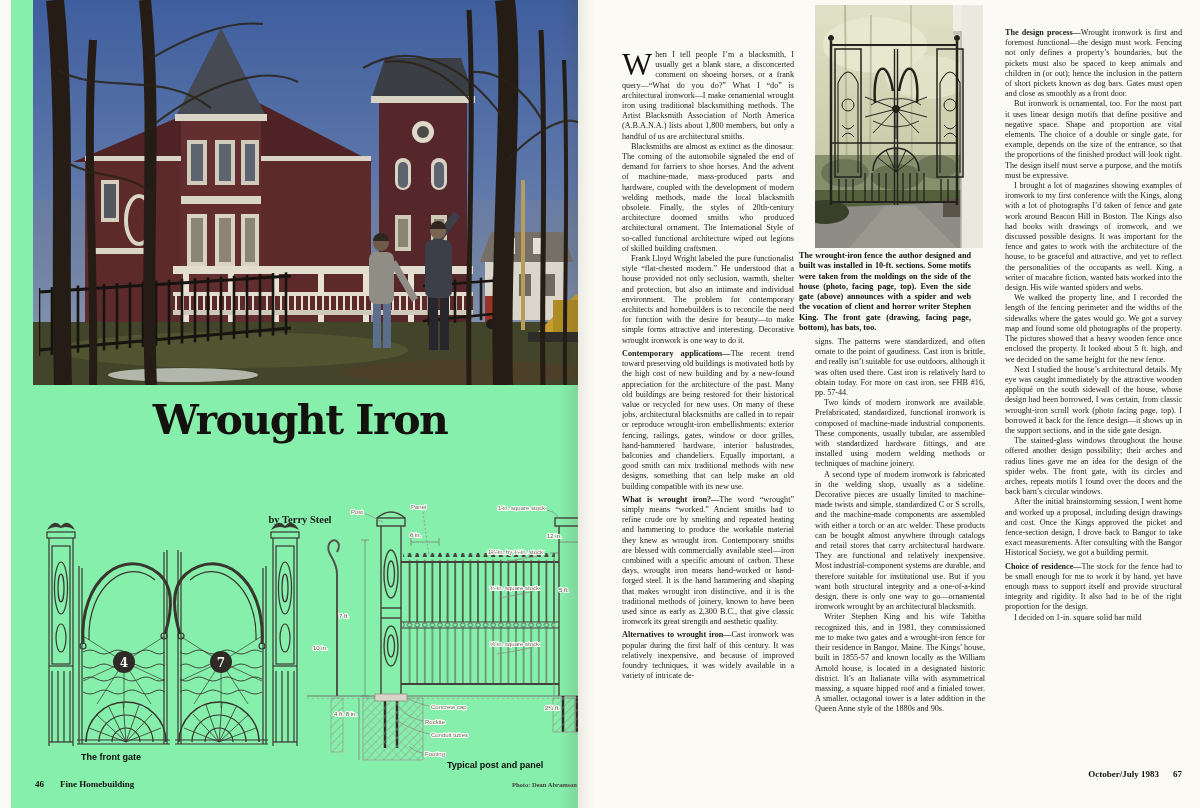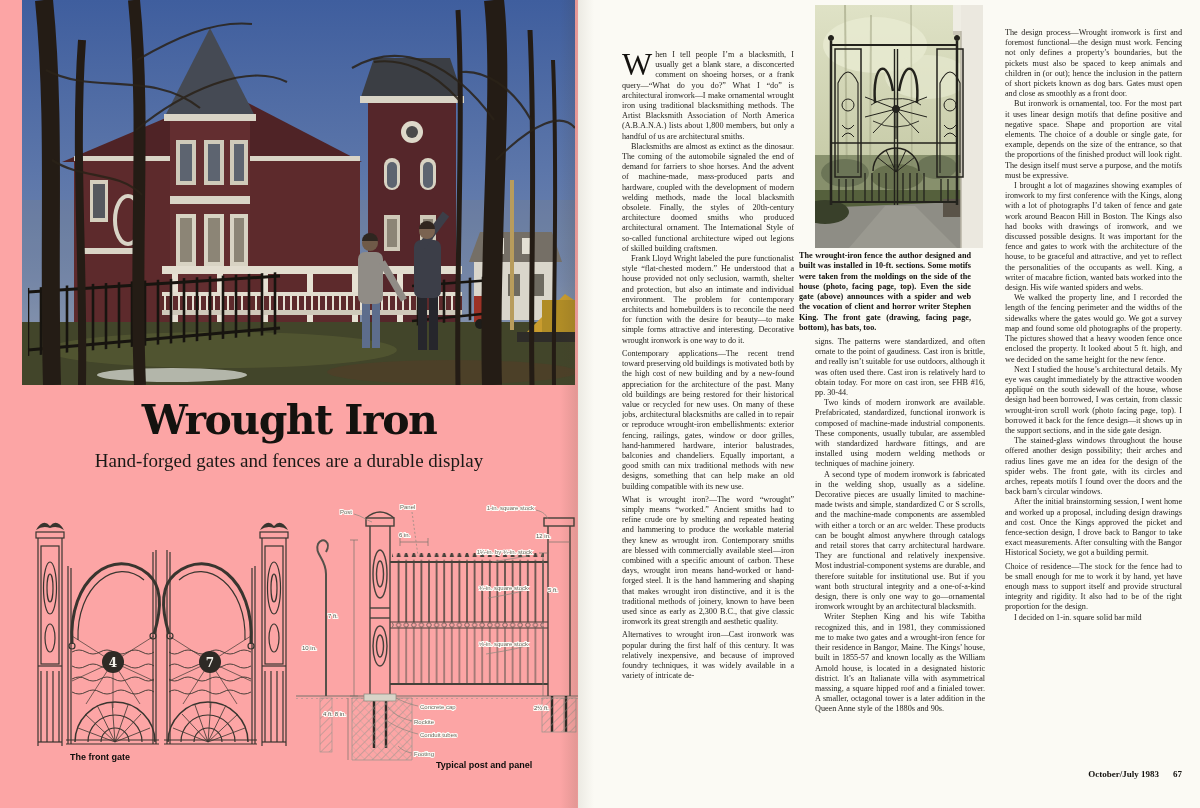--- a/index.html
+++ b/index.html
@@ -1,20 +1,20 @@
 <!DOCTYPE html>
 <html><head>
 <meta charset="utf-8">
 <style>
   *{margin:0;padding:0;box-sizing:border-box}
   html,body{width:1200px;height:808px;overflow:hidden}
   body{background:#e8e6e0;font-family:"Liberation Serif",serif;color:#1c1b18}
   .spread{position:relative;width:1200px;height:808px;background:#fbfaf5}
   .page{position:absolute;top:0;height:808px}
-  .page-left{left:0;width:578px;background:#fca5a5}
+  .page-left{left:11px;width:578px;background:#86efac}
   .page-right{left:578px;width:622px;background:#fbfaf4}
   .gutter{position:absolute;left:560px;top:0;width:34px;height:808px;z-index:6;pointer-events:none;
     background:linear-gradient(90deg,rgba(70,60,40,0) 0%,rgba(70,60,40,.13) 48%,rgba(70,60,40,.08) 56%,rgba(70,60,40,0) 100%)}
   .photo-house{position:absolute;left:22px;top:0;width:553px;height:385px}
   .photo-house svg,.photo-gate svg,svg.drawing{display:block;width:100%;height:100%}
   .title-block{position:absolute;left:0;top:396px;width:578px;text-align:center}
   .title{font-family:"DejaVu Serif",serif;font-weight:bold;font-size:41px;letter-spacing:-1.5px;color:#14120f}
   .subtitle{margin-top:5px;font-size:19px;line-height:23px;color:#1a1916}
   .byline{position:absolute;left:0;top:514px;width:578px;text-align:center;font-size:10.5px;font-weight:bold}
   svg.drawing{position:absolute}
@@ -23,21 +23,21 @@
   .footer-left{position:absolute;top:779px;left:24px;width:542px;font-size:9px;font-weight:bold;color:#14120f}
   .footer-left .mag{margin-left:16px}
   .footer-left .credit{position:absolute;right:0;top:2px;font-weight:bold;font-size:6.5px;color:#45423c}
   .col{position:absolute;text-align:justify;font-size:8.2px;line-height:10.2px;overflow:hidden;letter-spacing:-0.03px;color:#201e1a}
   #col1{left:44px;top:50px;width:172px;height:714px}
   #col2{left:237px;top:337px;width:170px;height:428px}
   #col3{left:427px;top:28px;width:177px;height:738px}
   .col p{text-indent:9px;margin:0}
   .col p.ni{text-indent:0}
   .col p.head{text-indent:0;margin-top:3px}
-  .col p b{font-weight:normal}
+  .col p b{font-weight:bold}
   .dropcap{float:left;font-size:32px;line-height:26px;padding:1px 3px 0 0;font-weight:400;color:#14120f}
   .photo-gate{position:absolute;left:237px;top:5px;width:168px;height:243px}
   .caption{position:absolute;left:221px;top:251px;width:172px;font-weight:bold;font-size:8.2px;line-height:10.3px;text-align:justify;color:#14120f}
   .footer-right{position:absolute;top:769px;left:398px;width:206px;text-align:right;font-size:9px;font-weight:bold;color:#14120f}
   .footer-right .pn{margin-left:14px}
   svg text{font-family:"Liberation Sans",sans-serif;fill:#6d695e;font-size:6px;paint-order:stroke;stroke:#fdfcf7;stroke-width:2px}
   svg text.dim{fill:#55524a}
   svg text.bcap{font-weight:bold;fill:#0d0c0a;font-size:9px;stroke-width:0}
   svg text.num{font-family:"DejaVu Serif",serif;font-weight:bold;fill:#f3f1ea;font-size:12px;stroke-width:0}
 </style>
@@ -178,23 +178,23 @@
           <path d="M437,100 C410,70 380,58 352,62"></path>
           <path d="M30,160 C60,180 95,170 120,195"></path>
           <path d="M509,120 C490,86 462,70 440,72"></path>
         </g>
       </svg>
     </div>
 
     <div class="title-block">
       <div class="title">Wrought Iron</div>
       <div class="subtitle">
-        <div>Hand-forged gates and fences are a durable display</div>
       </div>
     </div>
+    <div class="byline">by Terry Steel</div>
 
     <svg id="gate-svg" class="drawing" viewBox="0 0 268 250">
       <defs>
         <g id="postL" stroke="#39352f" stroke-width="1.2" fill="none">
           <line x1="10" y1="22" x2="10" y2="230"></line>
             <line x1="34" y1="22" x2="34" y2="230"></line>
           <rect x="13" y="30" width="18" height="118"></rect>
           <ellipse cx="22" cy="72" rx="6.5" ry="26"></ellipse>
             <ellipse cx="22" cy="72" rx="3" ry="14"></ellipse>
           <ellipse cx="22" cy="122" rx="5" ry="14"></ellipse>
@@ -362,20 +362,24 @@
       <text x="232" y="150" text-anchor="end">⅝-in. square stock</text>
       <text x="124" y="213">Concrete cap</text>
       <text class="dim" x="238" y="214">2½ ft.</text>
       <text x="118" y="228">Rockite</text>
       <text x="124" y="241">Conduit tubes</text>
       <text x="118" y="260">Footing</text>
       <text class="dim" x="50" y="220" text-anchor="end">4 ft. 8 in.</text>
       <text class="bcap" x="140" y="272">Typical post and panel</text>
     </svg>
 
+    <div class="footer-left">
+      <span>46</span><span class="mag">Fine Homebuilding</span>
+      <span class="credit">Photo: Dean Abramson</span>
+    </div>
   </div>
 
   <div class="page page-right">
 
     <div class="col" id="col1">
         <p class="ni"><span class="dropcap">W</span>hen I tell people I’m a blacksmith, I usually get a blank stare, a disconcerted comment on shoeing horses, or a frank query—“What do you do?” What I “do” is architectural ironwork—I make ornamental wrought iron using traditional blacksmithing methods. The Artist Blacksmith Association of North America (A.B.A.N.A.) lists about 1,800 members, but only a handful of us are architectural smiths.</p>
         <p>Blacksmiths are almost as extinct as the dinosaur. The coming of the automobile signaled the end of demand for farriers to shoe horses. And the advent of machine-made, mass-produced parts and hardware, coupled with the development of modern welding methods, made the local blacksmith obsolete. Finally, the styles of 20th-century architecture doomed smiths who produced architectural ornament. The International Style of so-called functional architecture wiped out legions of skilled building craftsmen.</p>
         <p>Frank Lloyd Wright labeled the pure functionalist style “flat-chested modern.” He understood that a house provided not only seclusion, warmth, shelter and protection, but also an intimate and individual environment. The problem for contemporary architects and homebuilders is to reconcile the need for function with the desire for beauty—to make simple forms attractive and interesting. Decorative wrought ironwork is one way to do it.</p>
         <p class="head"><b>Contemporary applications—</b>The recent trend toward preserving old buildings is motivated both by the high cost of new building and by a new-found appreciation for the architecture of the past. Many old buildings are being restored for their historical value or recycled for new uses. On many of these jobs, architectural blacksmiths are called in to repair or reproduce wrought-iron embellishments: exterior fencing, railings, gates, window or door grilles, hand-hammered hardware, interior balustrades, balconies and chandeliers. Equally important, a good smith can mix traditional methods with new designs, something that can help make an old building compatible with its new use.</p>
         <p class="head"><b>What is wrought iron?—</b>The word “wrought” simply means “worked.” Ancient smiths had to refine crude ore by smelting and repeated heating and hammering to produce the workable material they knew as wrought iron. Contemporary smiths are blessed with commercially available steel—iron combined with a specific amount of carbon. These days, wrought iron means hand-worked or hand-forged steel. It is the hand hammering and shaping that makes wrought iron distinctive, and it is the traditional methods of joinery, known to have been used since as early as 2,300 B.C., that give classic ironwork its great strength and aesthetic quality.</p>
@@ -465,21 +469,21 @@
             <line x1="133" y1="174" x2="133" y2="197"></line>
           </g>
           <line x1="16" y1="197" x2="142" y2="197" stroke-width="2"></line>
         </g>
       </svg>
     </div>
 
     <div class="caption">The wrought-iron fence the author designed and built was installed in 10-ft. sections. Some motifs were taken from the moldings on the side of the house (photo, facing page, top). Even the side gate (above) announces with a spider and web the vocation of client and horror writer Stephen King. The front gate (drawing, facing page, bottom), has bats, too.</div>
 
     <div class="col" id="col2">
-        <p class="ni">signs. The patterns were standardized, and often ornate to the point of gaudiness. Cast iron is brittle, and really isn’t suitable for use outdoors, although it was often used there. Cast iron is relatively hard to obtain today. For more on cast iron, see FHB #16, pp. 30-44.</p>
+        <p class="ni">signs. The patterns were standardized, and often ornate to the point of gaudiness. Cast iron is brittle, and really isn’t suitable for use outdoors, although it was often used there. Cast iron is relatively hard to obtain today. For more on cast iron, see FHB #16, pp. 57-44.</p>
         <p>Two kinds of modern ironwork are available. Prefabricated, standardized, functional ironwork is composed of machine-made industrial components. These components, usually tubular, are assembled with standardized hardware fittings, and are installed using modern welding methods or techniques of machine joinery.</p>
         <p>A second type of modern ironwork is fabricated in the welding shop, usually as a sideline. Decorative pieces are usually limited to machine-made twists and simple, standardized C or S scrolls, and the machine-made components are assembled with either a torch or an arc welder. These products can be bought almost anywhere through catalogs and retail stores that carry architectural hardware. They are functional and relatively inexpensive. Most industrial-component systems are durable, and therefore suitable for institutional use. But if you want both structural integrity and a one-of-a-kind design, there is only one way to go—ornamental ironwork wrought by an architectural blacksmith.</p>
         <p>Writer Stephen King and his wife Tabitha recognized this, and in 1981, they commissioned me to make two gates and a wrought-iron fence for their residence in Bangor, Maine. The Kings’ house, built in 1855-57 and known locally as the William Arnold house, is located in a designated historic district. It’s an Italianate villa with asymmetrical massing, a square hipped roof and a finialed tower. A smaller, octagonal tower is a later addition in the Queen Anne style of the 1880s and 90s.</p>
       </div>
     <div class="col" id="col3">
         <p class="ni"><b>The design process—</b>Wrought ironwork is first and foremost functional—the design must work. Fencing not only defines a property’s boundaries, but the pickets must also be spaced to keep animals and children in (or out); hence the inclusion in the pattern of short pickets known as dog bars. Gates must open and close as smoothly as a front door.</p>
         <p>But ironwork is ornamental, too. For the most part it uses linear design motifs that define positive and negative space. Shape and proportion are vital elements. The choice of a double or single gate, for example, depends on the size of the entrance, so that the proportions of the finished product will look right. The design itself must serve a purpose, and the motifs must be expressive.</p>
         <p>I brought a lot of magazines showing examples of ironwork to my first conference with the Kings, along with a lot of photographs I’d taken of fence and gate work around Beacon Hill in Boston. The Kings also had books with drawings of ironwork, and we discussed possible designs. It was important for the fence and gates to work with the architecture of the house, to be graceful and attractive, and yet to reflect the personalities of the occupants as well. King, a writer of macabre fiction, wanted bats worked into the design. His wife wanted spiders and webs.</p>
         <p>We walked the property line, and I recorded the length of the fencing perimeter and the widths of the sidewalks where the gates would go. We got a survey map and found some old photographs of the property. The pictures showed that a heavy wooden fence once enclosed the property. It looked about 5 ft. high, and we decided on the same height for the new fence.</p>
         <p>Next I studied the house’s architectural details. My eye was caught immediately by the attractive wooden appliqué on the south sidewall of the house, whose design had been borrowed, I was certain, from classic wrought-iron scroll work (photo facing page, top). I borrowed it back for the fence design—it shows up in the support sections, and in the side gate design.</p>

